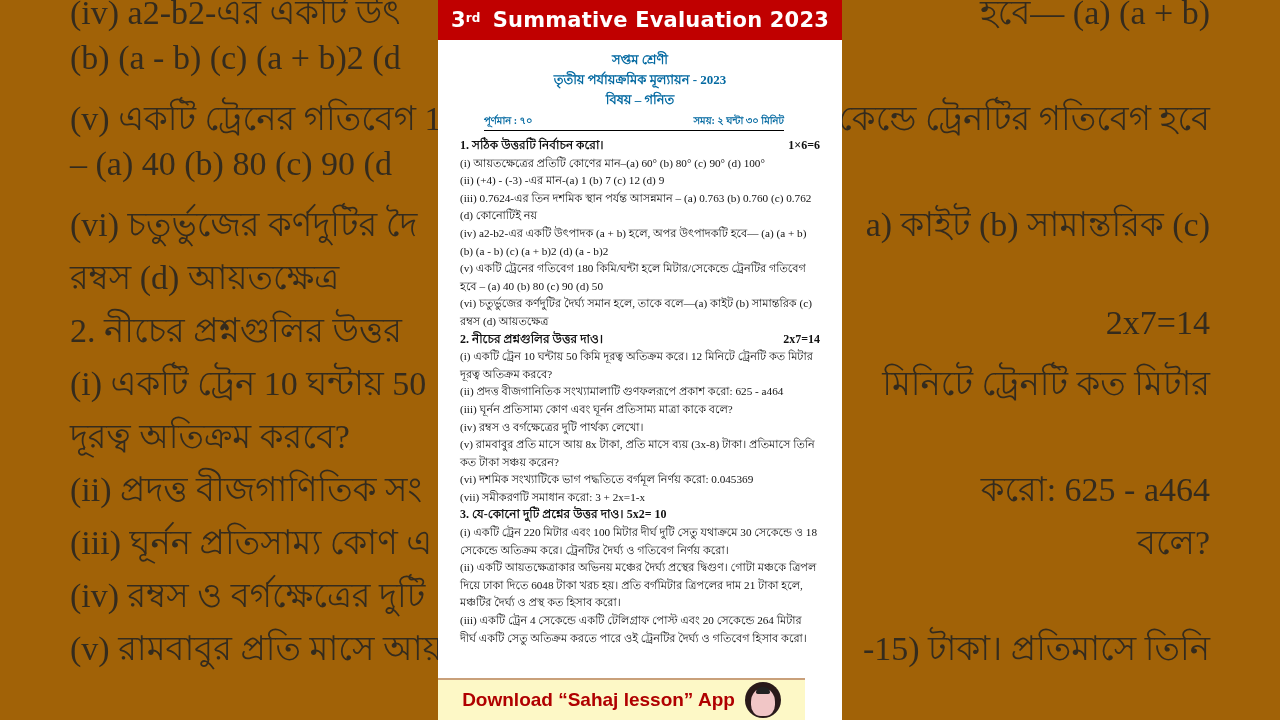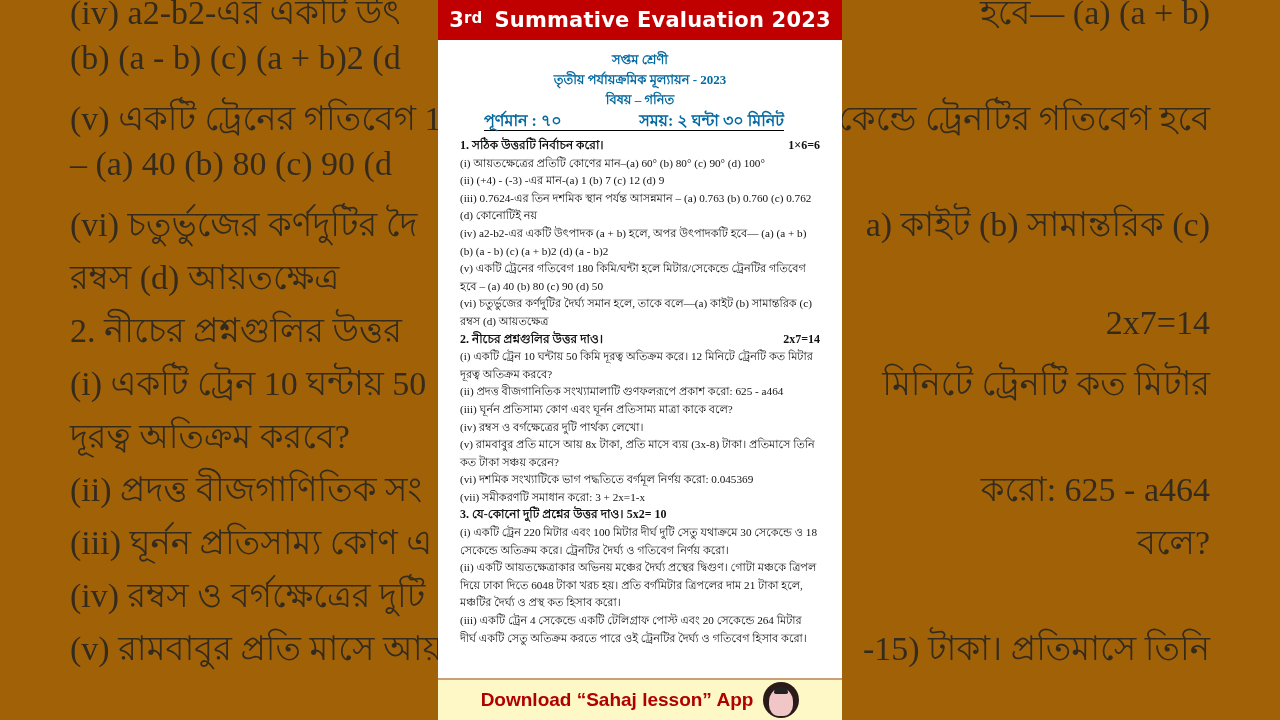--- a/index.html
+++ b/index.html
@@ -2,28 +2,28 @@
 <html><head>
 <meta charset="utf-8">
 <style>
   html,body{margin:0;padding:0;}
   body{width:1280px;height:720px;overflow:hidden;background:#4a4a4a;position:relative;font-family:"DejaVu Serif",serif;}
   .bg{position:absolute;inset:0;overflow:hidden;background:#a16207;color:#1e1e1e;}
   .bg-line{position:absolute;left:70px;white-space:nowrap;font-family:"Liberation Serif",serif;font-size:34px;color:#222;opacity:.85;}
   .bg-line.r{left:auto;}
   .page{position:absolute;left:438px;top:0;width:404px;height:720px;background:#fff;}
   .banner{height:40px;background:#c00000;color:#fff;font-family:"DejaVu Sans",sans-serif;font-weight:bold;font-size:21px;display:flex;align-items:center;justify-content:center;letter-spacing:.2px;}
-  .banner sup{font-size:15px;margin-right:12px;vertical-align:top;position:relative;top:-2px;}
+  .banner sup{font-size:12px;margin-right:12px;vertical-align:top;position:relative;top:-2px;}
   .hdr{text-align:center;font-family:"Liberation Serif",serif;font-size:13px;line-height:20px;color:#0369a1;padding-top:10px;}
   .hdr .bold{font-weight:bold;}
-  .marks{display:flex;justify-content:space-between;margin:2px 58px 0 46px;border-bottom:1px solid #000;font-weight:bold;font-size:16px;line-height:18px;}
+  .marks{display:flex;justify-content:space-between;margin:2px 58px 0 46px;border-bottom:1px solid #000;font-weight:bold;font-size:10px;line-height:18px;}
   .body{padding:6px 22px 0 22px;font-family:"Liberation Serif",serif;font-size:11.2px;line-height:17.6px;color:#111;}
   .sec{display:flex;justify-content:space-between;font-weight:bold;font-size:12px;}
   .q{margin:0;}
-  .footer{position:absolute;left:0;bottom:0;width:404px;height:40px;background:#fdf8c6;border-top:2px solid #c9a07a;display:flex;align-items:center;justify-content:center;gap:10px;}
+  .footer{position:absolute;left:0;bottom:0;width:367px;height:40px;background:#fdf8c6;border-top:2px solid #c9a07a;display:flex;align-items:center;justify-content:center;gap:10px;}
   .footer-text{color:#b00000;font-family:"Liberation Sans",sans-serif;font-weight:bold;font-size:19px;}
   .avatar{width:36px;height:36px;border-radius:50%;background:#2a1a1a;display:flex;align-items:center;justify-content:center;position:relative;}
   .avatar .face{width:24px;height:28px;border-radius:50% 50% 40% 40%;background:#f1c6c6;position:relative;top:2px;}
   .avatar .hair{position:absolute;top:5px;left:11px;width:14px;height:7px;background:#222;border-radius:6px 6px 2px 2px;}
 </style>
 </head>
 <body>
 
 <div class="bg" id="bg">
     <div class="bg-line" style="top: -14px;">(iv) a2-b2-এর একটি উৎ</div>

